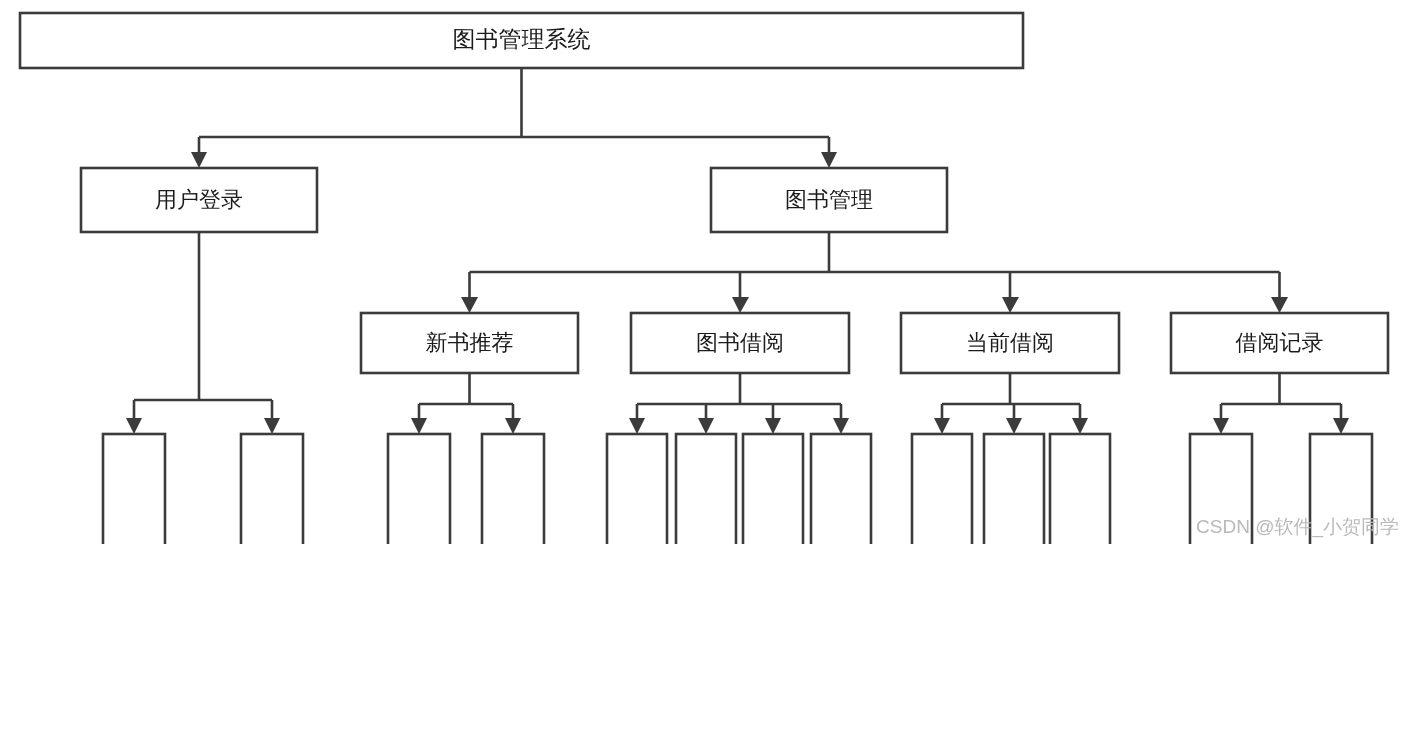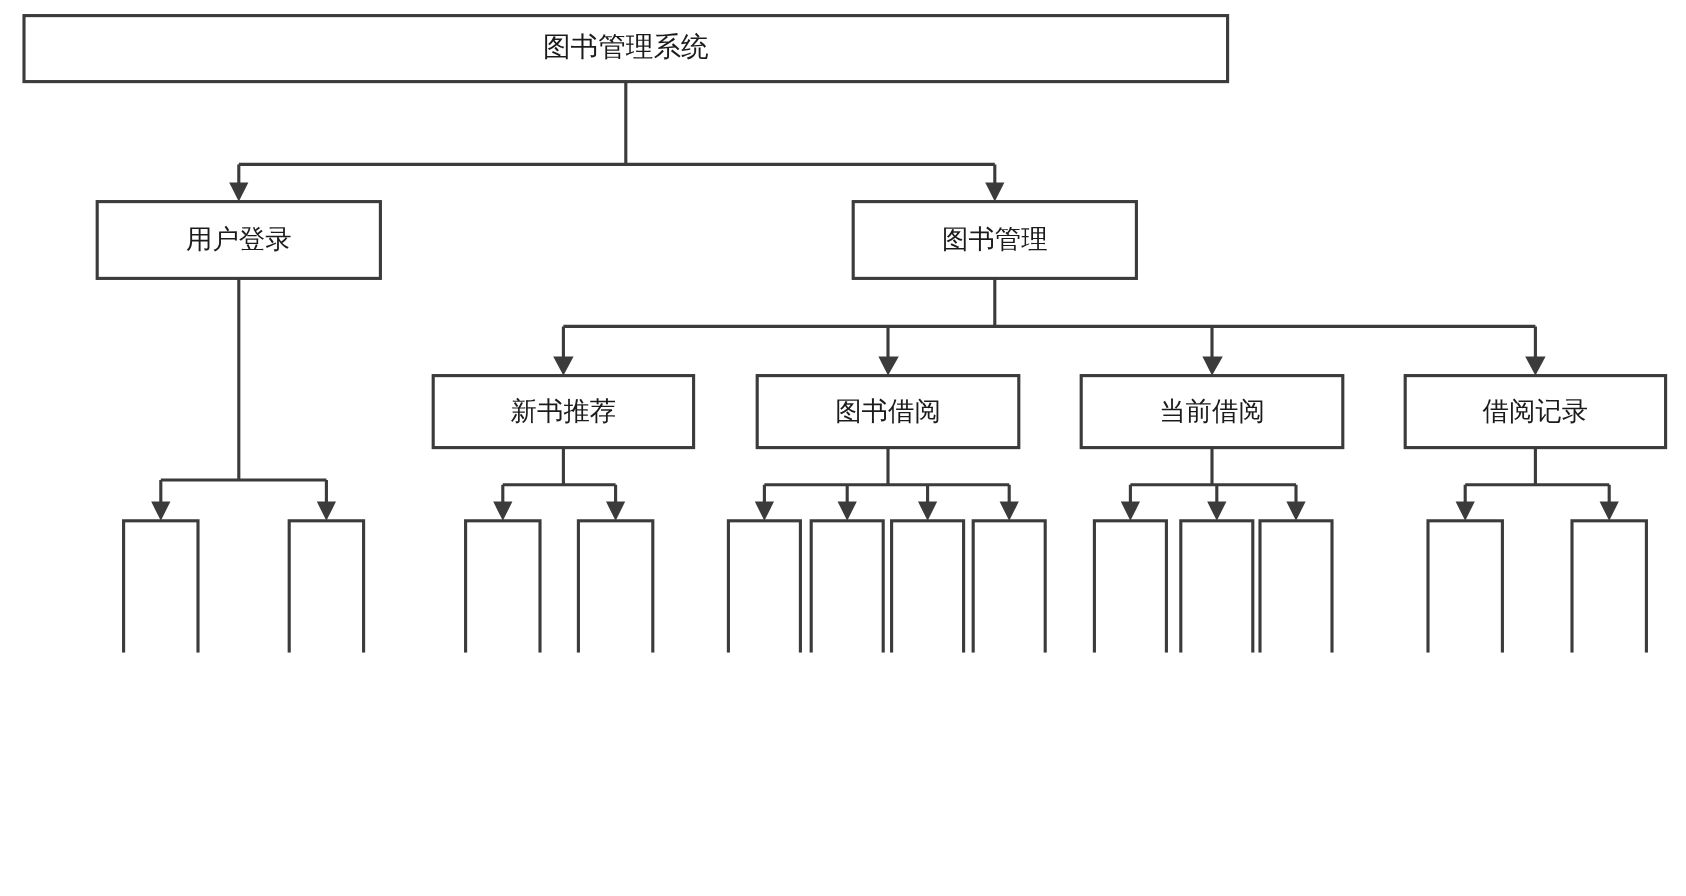--- a/index.html
+++ b/index.html
@@ -166,14 +166,15 @@
   <div class="vlabel" style="left:607px; top:500px; width:60px; height:235px;">查询图书</div>
   <div class="vlabel" style="left:676px; top:441px; width:60px; height:294px;">新增图书（管理员）</div>
   <div class="vlabel" style="left:743px; top:441px; width:60px; height:294px;">编辑图书（管理员）</div>
   <div class="vlabel" style="left:811px; top:500px; width:60px; height:235px;">借阅图书</div>
   <div class="vlabel" style="left:912px; top:500px; width:60px; height:235px;">查询图书</div>
   <div class="vlabel" style="left:984px; top:500px; width:60px; height:235px;">归还图书</div>
   <div class="vlabel" style="left:1050px; top:441px; width:60px; height:294px;">确认归还（管理员）</div>
   <div class="vlabel" style="left:1190px; top:466px; width:62px; height:269px;">新增借阅记录</div>
   <div class="vlabel" style="left:1310px; top:466px; width:62px; height:269px;">查询借阅记录</div>
 
+  <div class="watermark">CSDN @软件_小贺同学</div>
 
 </div>
 
 </body></html>

